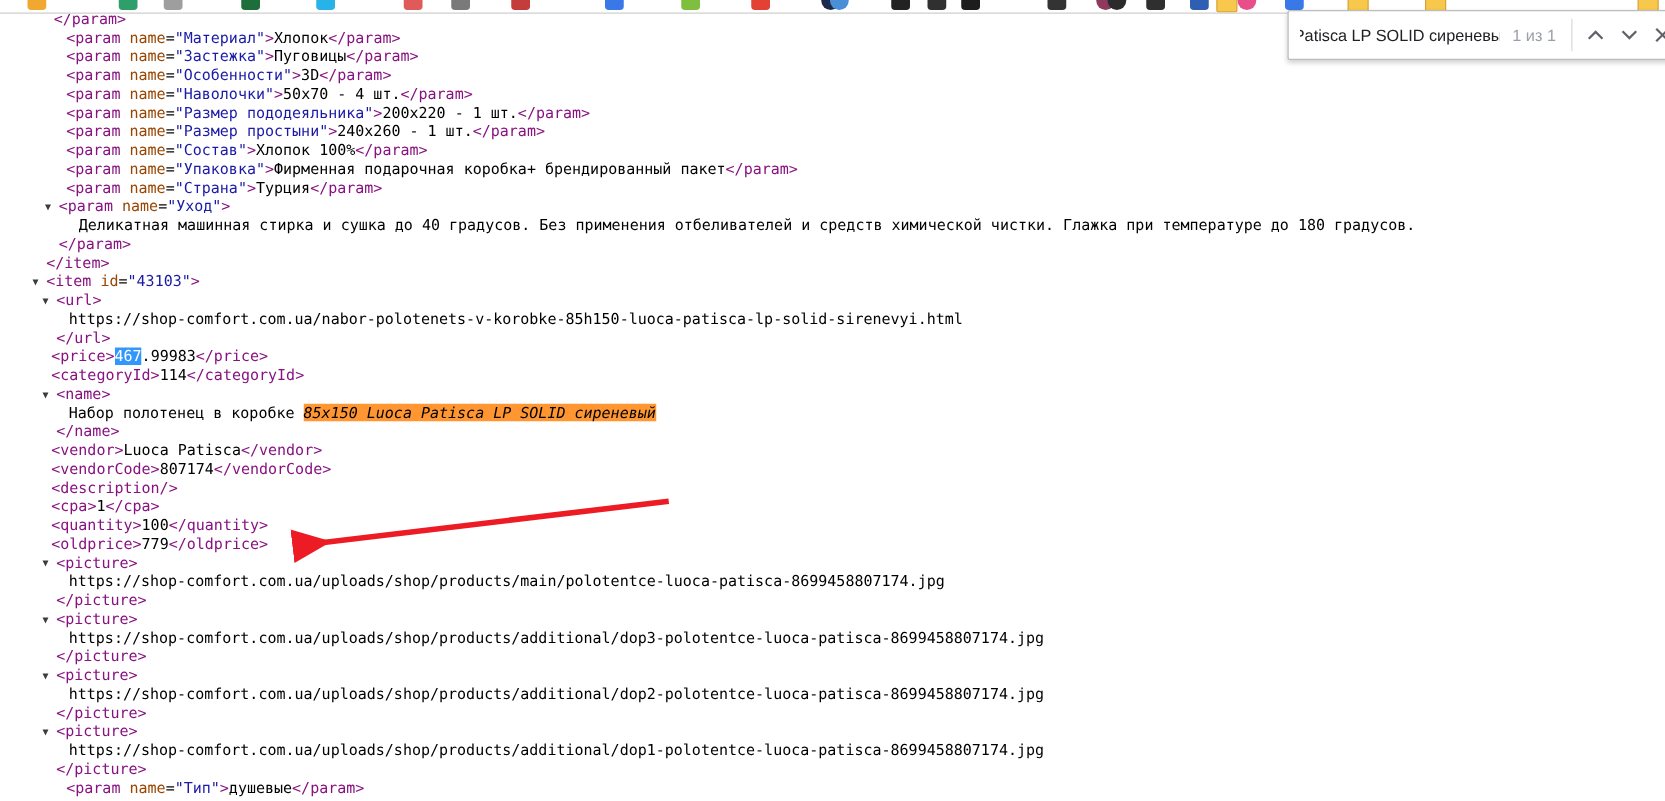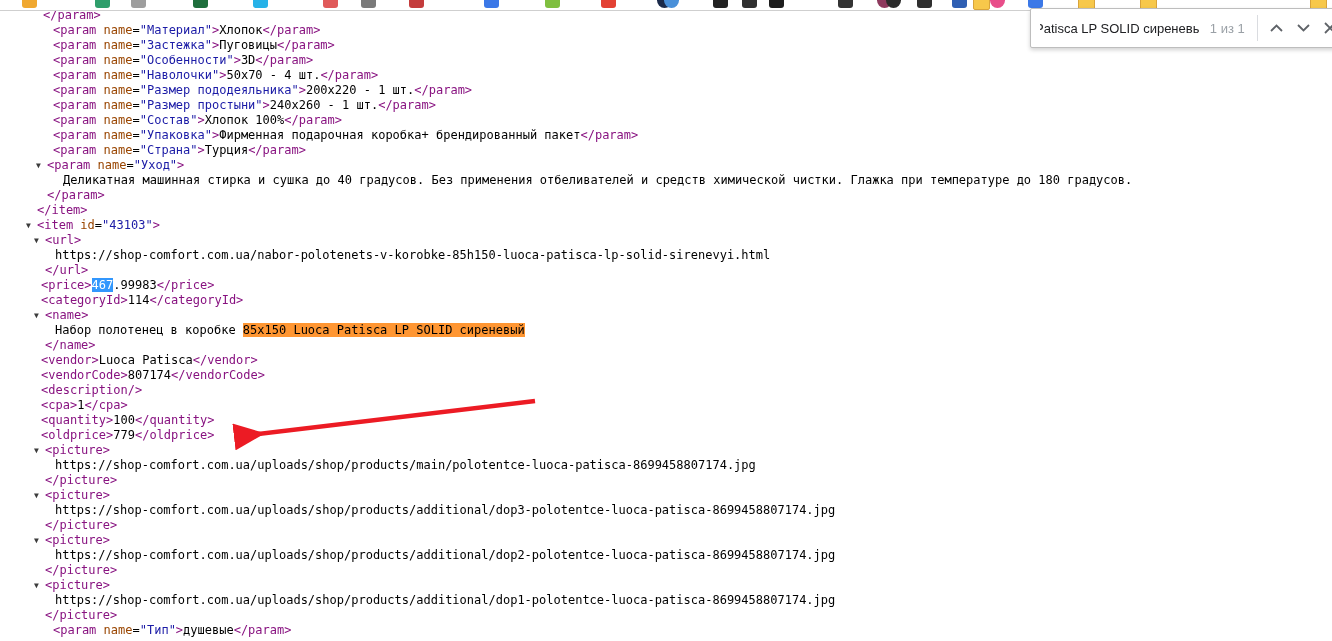--- a/index.html
+++ b/index.html
@@ -19,21 +19,21 @@
   #xml-content{
     position:absolute;left:0;top:8px;width:1332px;z-index:1;
     font-size:12px;line-height:15px;white-space:pre;color:#000;
   }
   .line{height:15px;position:relative;}
   .tk-tag{color:var(--c-tag);}
   .tk-attr{color:var(--c-attr);}
   .tk-val{color:var(--c-val);}
   .tk-plain{color:#000;}
   .tk-sel{background:var(--c-selbg);color:#fff;}
-  .tk-hl{background:var(--c-hlbg);color:#000;}
+  .tk-hl{background:var(--c-hlbg);color:#000;font-style:italic;}
   .arrow{
     display:inline-block;width:11px;margin-left:-11px;font-size:8px;
     color:#3c3c3c;vertical-align:1px;cursor:pointer;
   }
   
   #annotation-layer{position:absolute;left:0;top:0;z-index:8;pointer-events:none;}
   
   #find-bar{
     position:absolute;top:8px;left:1030px;width:312px;height:38px;z-index:10;
     background:#fff;border:1px solid #bdbdbd;border-radius:2px;

